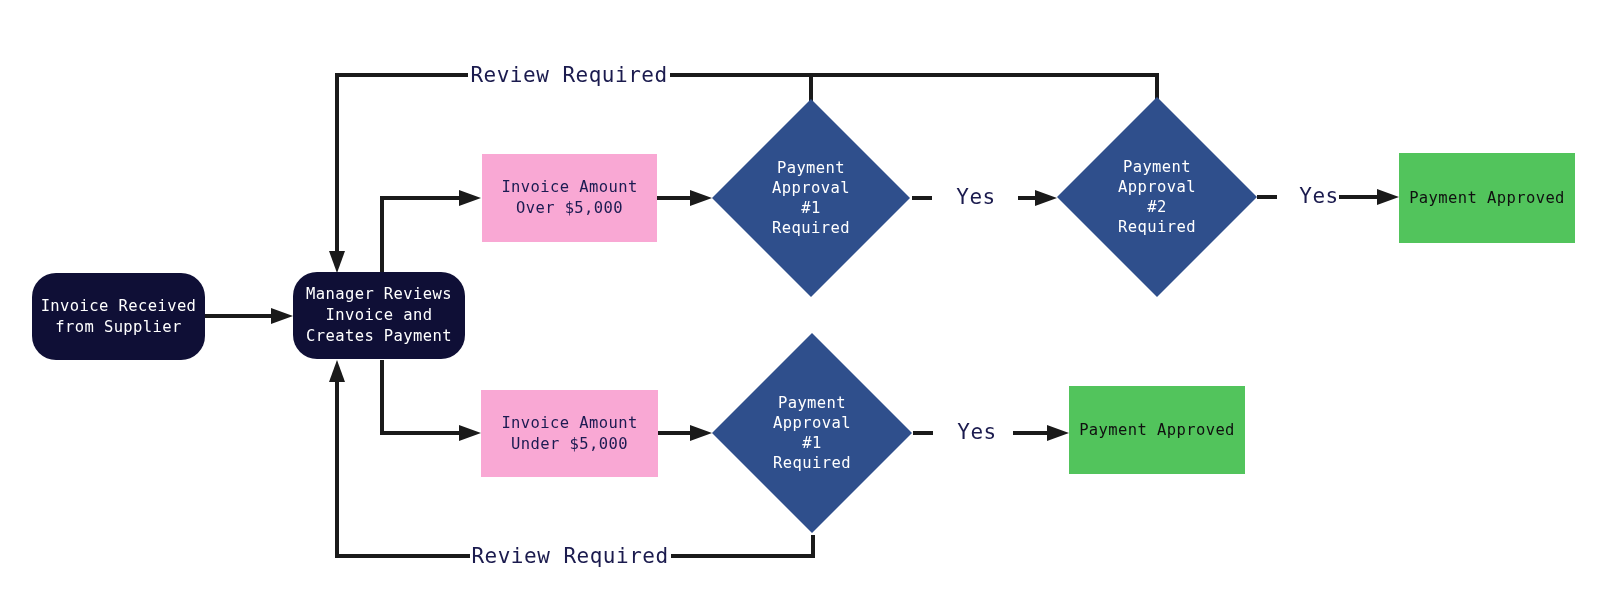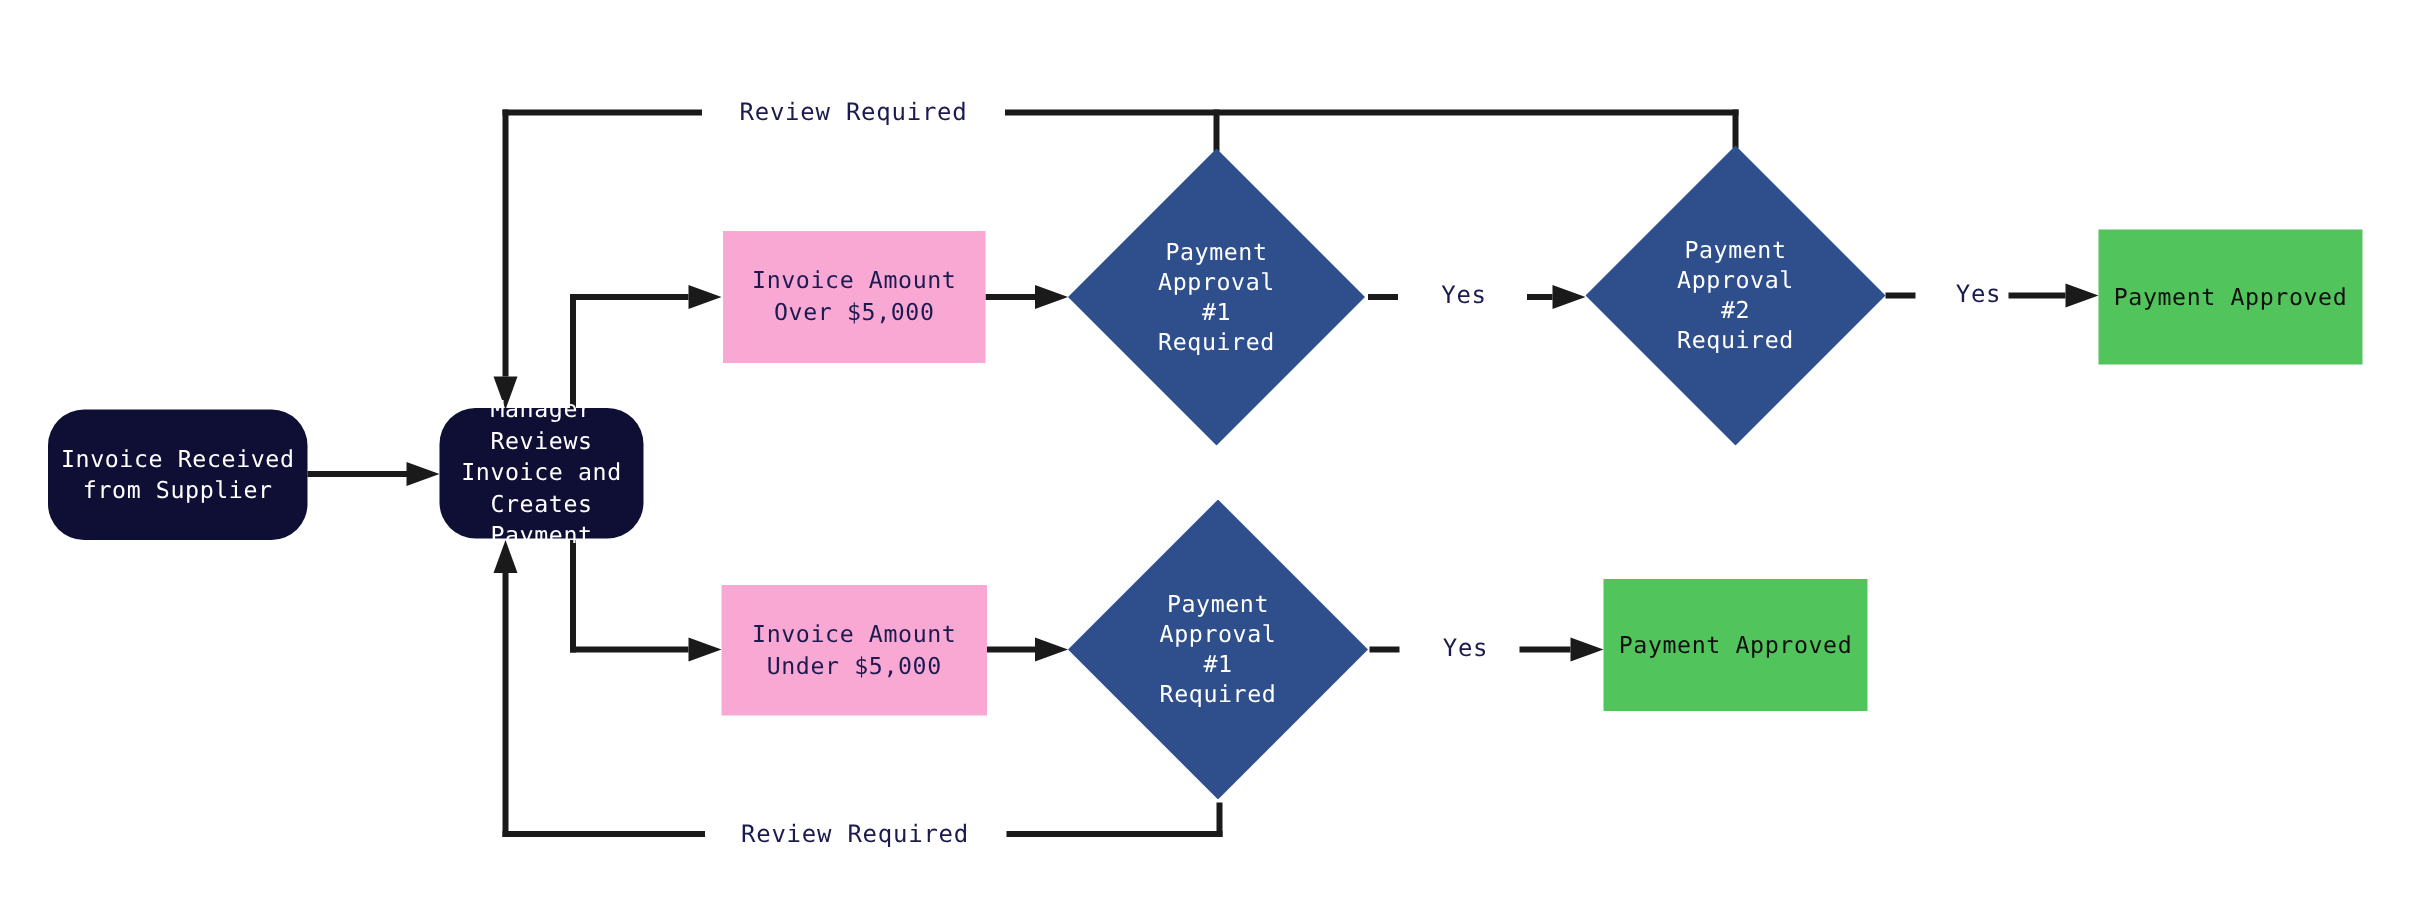--- a/index.html
+++ b/index.html
@@ -71,21 +71,21 @@
   }
   .arr-u {
     border-left: 8px solid transparent;
     border-right: 8px solid transparent;
     border-bottom: 22px solid #1a1a1a;
   }
   
   .elabel {
     position: absolute;
     color: #1b1b4e;
-    font-size: 16px;
+    font-size: 21px;
     line-height: 24px;
     letter-spacing: 0.5px;
     text-align: center;
     background: #ffffff;
   }
 </style>
 </head>
 <body>
 
 <div class="canvas">
@@ -129,21 +129,21 @@
   <div class="hline" style="left:658px; top:431px; width:32px;"></div>
   <div class="arr arr-r" style="left:690px; top:425px;"></div>
   <div class="hline" style="left:913px; top:431px; width:20px;"></div>
   <div class="elabel" style="left:947px; top:420px; width:60px;">Yes</div>
   <div class="hline" style="left:1013px; top:431px; width:34px;"></div>
   <div class="arr arr-r" style="left:1047px; top:425px;"></div>
 
   <div class="node term" style="left:32px; top:273px; width:173px; height:87px;">Invoice Received
 from Supplier</div>
 
-  <div class="node term" style="left:293px; top:272px; width:136px; height:87px;">Manager Reviews
+  <div class="node term" style="left:293px; top:272px; width:172px; height:87px;">Manager Reviews
 Invoice and
 Creates Payment</div>
 
   <div class="node proc" style="left:482px; top:154px; width:175px; height:88px;">Invoice Amount
 Over $5,000</div>
 
   <div class="node proc" style="left:481px; top:390px; width:177px; height:87px;">Invoice Amount
 Under $5,000</div>
 
   <div class="node diamond" style="left:712px; top:99px; width:198px; height:198px;">Payment

